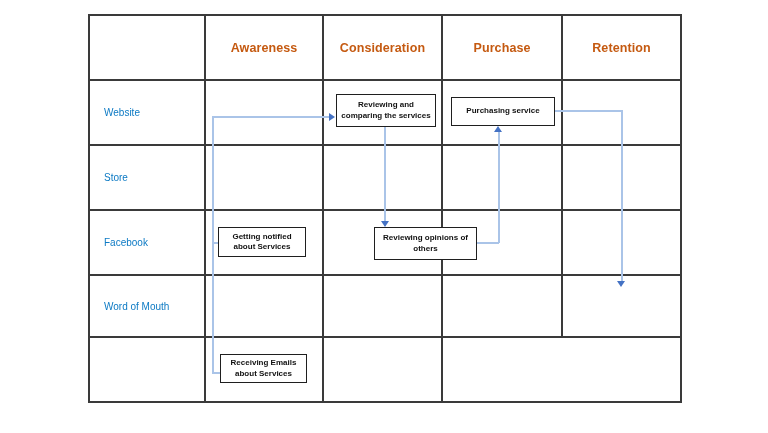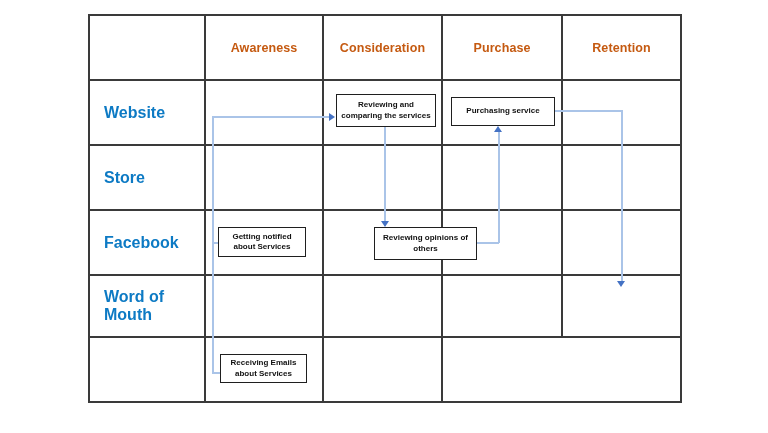--- a/index.html
+++ b/index.html
@@ -21,21 +21,21 @@
     border-right:2px solid #3a3a3a;border-bottom:2px solid #3a3a3a;
     box-sizing:border-box;display:flex;align-items:center;justify-content:center;
   }
   .cell.last-col{border-right:none;}
   .cell.last-row{border-bottom:none;}
   .cell.head{
     color:#c55a11;font-weight:bold;font-size:12.5px;letter-spacing:.1px;
   }
   .cell.rowlab{
     justify-content:flex-start;padding-left:14px;
-    color:#0d7ac4;font-weight:bold;font-size:16px;
+    color:#0d7ac4;font-weight:normal;font-size:10px;
   }
   
   .overlay{position:absolute;left:0;top:0;width:768px;height:433px;pointer-events:none;}
   .node{
     position:absolute;background:#ffffff;border:1.5px solid #1f1f1f;box-sizing:border-box;
     display:flex;align-items:center;justify-content:center;text-align:center;
     font-size:8px;font-weight:bold;color:#111;line-height:1.3;padding:1px 3px;z-index:3;
     pointer-events:auto;
   }
   .seg{position:absolute;background:#aac4e8;z-index:1;}

